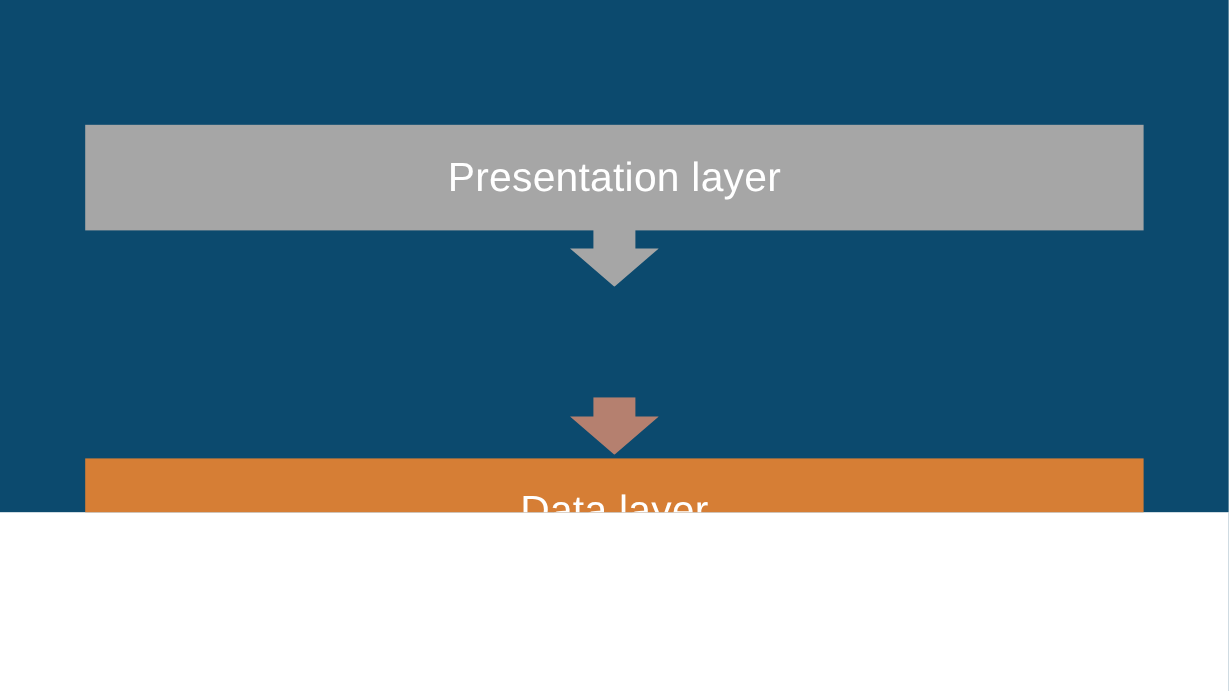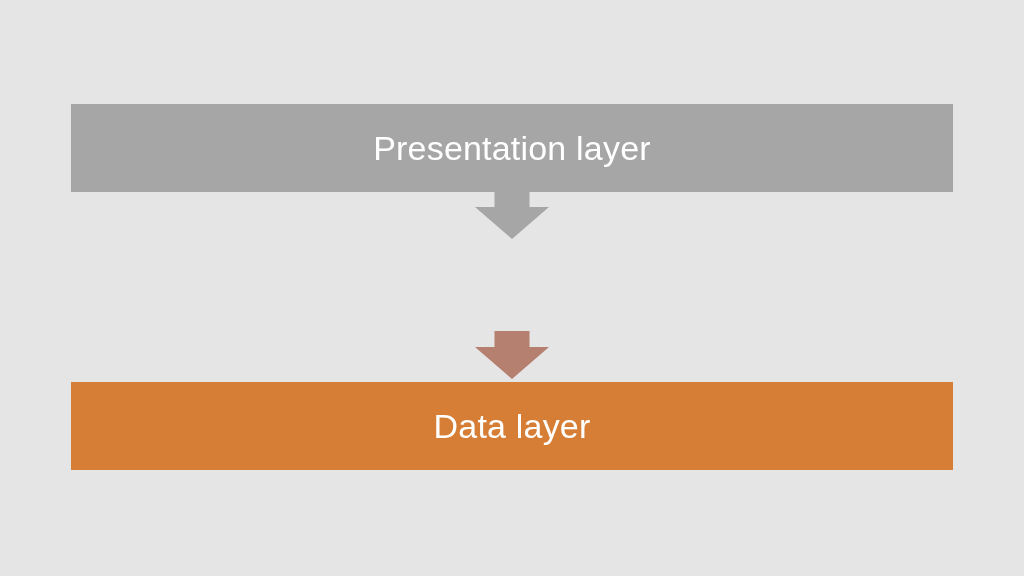--- a/index.html
+++ b/index.html
@@ -3,22 +3,22 @@
 <meta charset="utf-8">
 <style>
   html, body {
     margin: 0;
     padding: 0;
     background: #ffffff;
   }
   .canvas {
     position: relative;
     width: 1024px;
-    height: 576px;
-    background: #e5e5e5;
+    height: 427px;
+    background: #0c4a6e;
     overflow: hidden;
     font-family: "Liberation Sans", sans-serif;
   }
   .bar {
     position: absolute;
     left: 71px;
     width: 882px;
     height: 88px;
     display: flex;
     align-items: center;

